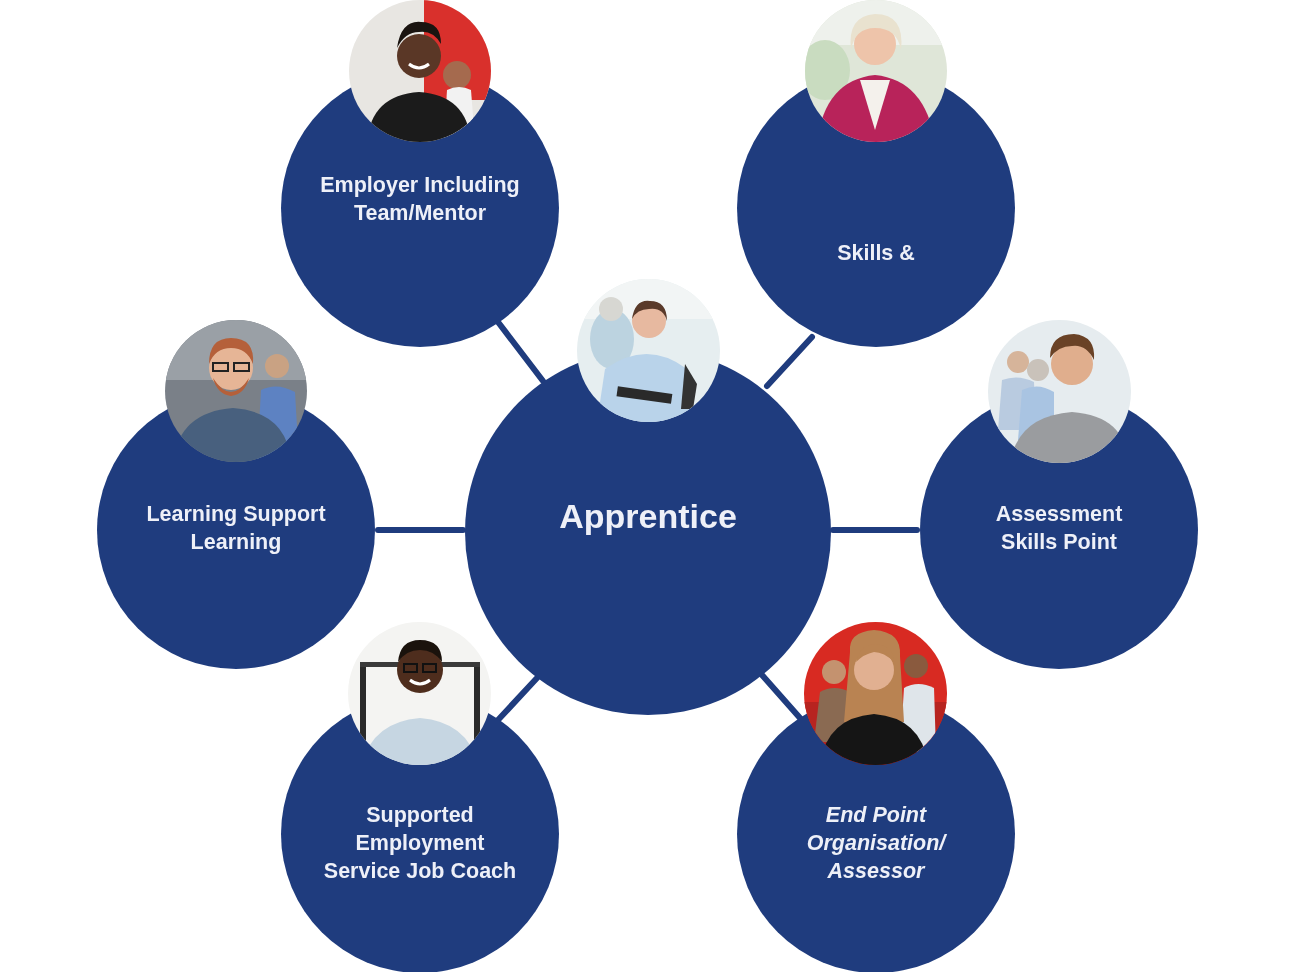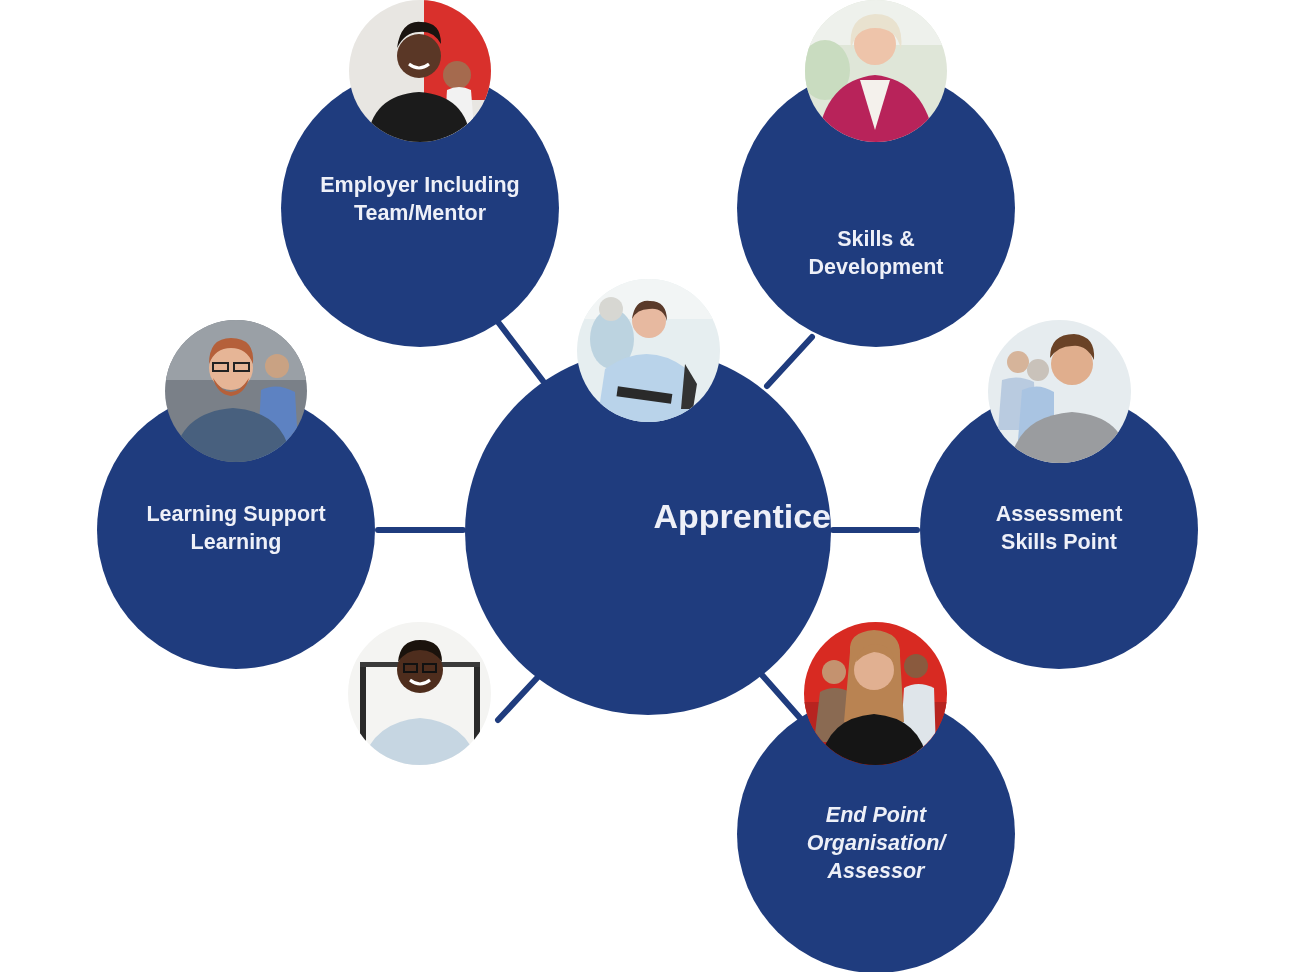--- a/index.html
+++ b/index.html
@@ -25,51 +25,57 @@
       <line x1="498" y1="322" x2="543" y2="381"></line>
       <line x1="812" y1="337" x2="767" y2="386"></line>
       <line x1="378" y1="530" x2="463" y2="530"></line>
       <line x1="833" y1="530" x2="917" y2="530"></line>
       <line x1="537" y1="678" x2="498" y2="720"></line>
       <line x1="762" y1="675" x2="800" y2="718"></line>
     </g>
   </svg>
 
   <div class="node" style="left:465px; top:349px; width:366px; height:366px;">
-    <div class="node-label hub-label" style="top:167px;text-align:right;">Apprentice</div>
+    <div class="node-label hub-label" style="top:167px;">Apprentice</div>
   </div>
 
   <div class="node" style="left:281px; top:69px; width:278px; height:278px;">
     <div class="node-label" style="top:130px;">
       <span>Employer Including</span>
       <span>Team/Mentor</span>
     </div>
   </div>
 
   <div class="node" style="left:737px; top:69px; width:278px; height:278px;">
     <div class="node-label" style="top:142px;margin-top:42px;">
       <span>Skills &amp;</span>
-      <span>Development</span>
     </div>
   </div>
 
   <div class="node" style="left:97px; top:391px; width:278px; height:278px;text-decoration:underline;">
     <div class="node-label" style="top:137px;">
       <span>Learning Support</span>
       <span>Learning</span>
     </div>
   </div>
 
   <div class="node" style="left:920px; top:391px; width:278px; height:278px;">
     <div class="node-label" style="top:137px;">
       <span>Assessment</span>
       <span>Skills Point</span>
     </div>
   </div>
 
+  <div class="node" style="left:281px; top:695px; width:278px; height:278px;">
+    <div class="node-label" style="top:148px;">
+      <span>Supported</span>
+      <span>Employment</span>
+      <span>Service Job Coach</span>
+    </div>
+  </div>
 
   <div class="node" style="left:737px; top:695px; width:278px; height:278px;">
     <div class="node-label" style="top:148px;font-style:italic;">
       <span>End Point</span>
       <span>Organisation/</span>
       <span>Assessor</span>
     </div>
   </div>
 
   <div class="photo" style="left:577px; top:279px; width:143px; height:143px;">

